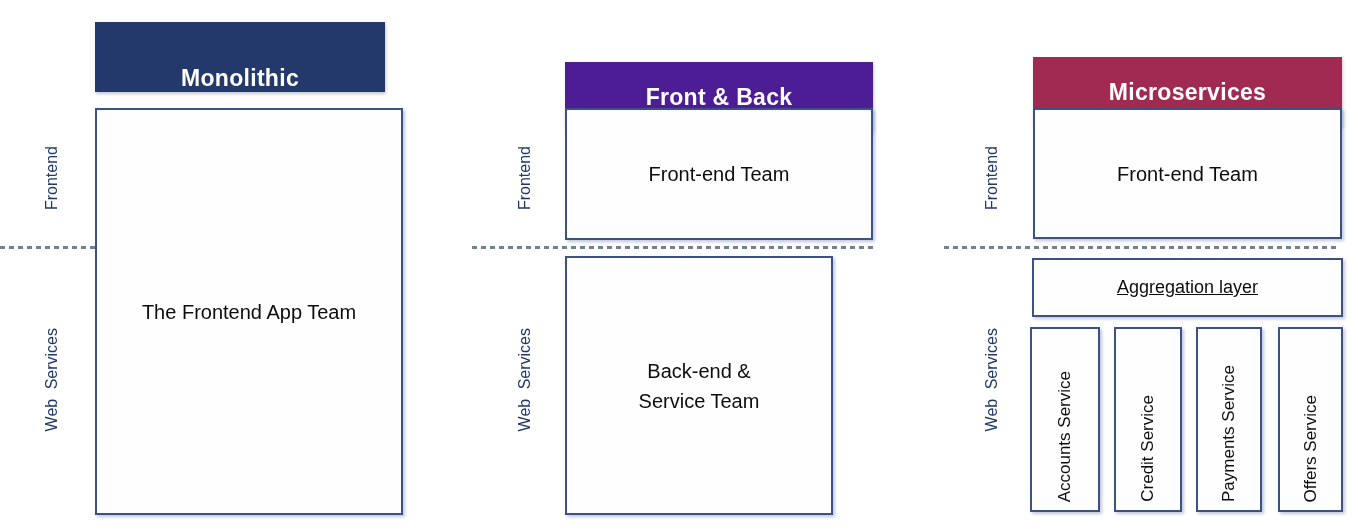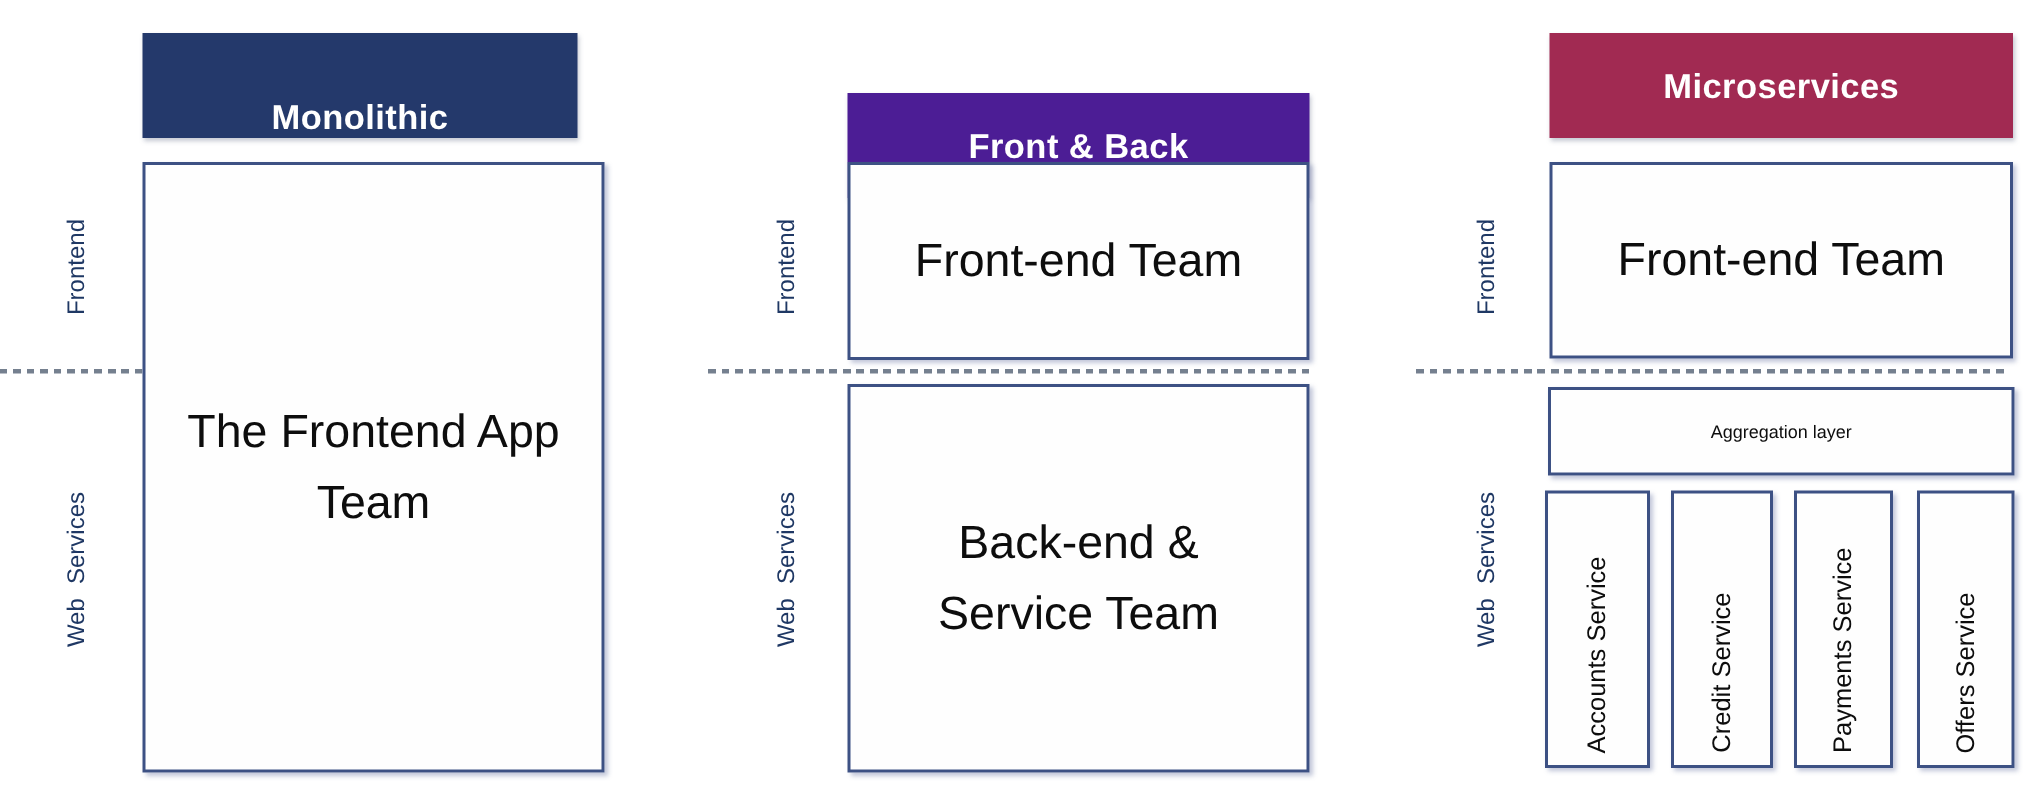--- a/index.html
+++ b/index.html
@@ -29,22 +29,22 @@
     box-sizing: border-box;
     background: #fefefe;
     border: 2px solid #3d5184;
     box-shadow: 2px 2px 3px rgba(120,130,170,0.45);
     display: flex;
     align-items: center;
     justify-content: center;
     text-align: center;
     color: #0d0d0d;
   }
-  .wbox .team-label { font-size: 31px; line-height: 1.5; }
-  .wbox .small-label { font-size: 12px; }
+  .wbox .team-label { font-size: 20px; line-height: 1.5; }
+  .wbox .small-label { font-size: 18px; text-decoration: underline; }
   
   .vtext {
     writing-mode: vertical-rl;
     transform: rotate(180deg);
     white-space: nowrap;
   }
   
   .side-label-wrap {
     position: absolute;
     display: flex;
@@ -77,21 +77,21 @@
     top: 246px;
     background: repeating-linear-gradient(to right, #75808f 0 5px, transparent 5px 9px);
   }
   
   #col1-header { left: 95px;  top: 22px; width: 290px; height: 70px; align-items: flex-end; }
   #col2-header { left: 565px; top: 22px; width: 308px; height: 70px; }
   #col3-header { left: 1033px;top: 22px; width: 309px; height: 70px; }
 
   #col1-box          { left: 95px;  top: 108px; width: 308px; height: 407px; }
   #col2-box-frontend { left: 565px; top: 108px; width: 308px; height: 132px; }
-  #col2-box-backend  { left: 565px; top: 256px; width: 308px; height: 259px; }
+  #col2-box-backend  { left: 565px; top: 256px; width: 268px; height: 259px; }
   #col3-box-frontend { left: 1033px;top: 108px; width: 309px; height: 131px; }
   #col3-box-agg      { left: 1032px;top: 258px; width: 311px; height: 59px; }
 
   #svc1 { left: 1030px; top: 327px; width: 70px; height: 185px; }
   #svc2 { left: 1114px; top: 327px; width: 68px; height: 185px; }
   #svc3 { left: 1196px; top: 327px; width: 66px; height: 185px; }
   #svc4 { left: 1278px; top: 327px; width: 65px; height: 185px; }
 
   #col1-label-frontend { left: 30px;  top: 128px; width: 44px; height: 100px; }
   #col1-label-web      { left: 30px;  top: 322px; width: 44px; height: 116px; }
@@ -108,21 +108,21 @@
 <body>
 
 <div id="stage">
 
   <div id="col1-header" class="col-header" style="background-color: rgb(36, 57, 107);">
     <span>Monolithic</span>
   </div>
   <div id="col2-header" class="col-header" style="background-color: #4c1d95; margin-top: 40px;">
     <span>Front &amp; Back</span>
   </div>
-  <div id="col3-header" class="col-header" style="background-color: rgb(161, 42, 82);">
+  <div id="col3-header" class="col-header" style="background-color: rgb(161, 42, 82); margin-top: 35px;">
     <span>Microservices</span>
   </div>
 
   <div id="col1-label-frontend" class="side-label-wrap">
     <span class="vtext">Frontend</span>
   </div>
   <div id="col1-label-web" class="side-label-wrap">
     <span class="vtext">Web Services</span>
   </div>
 

